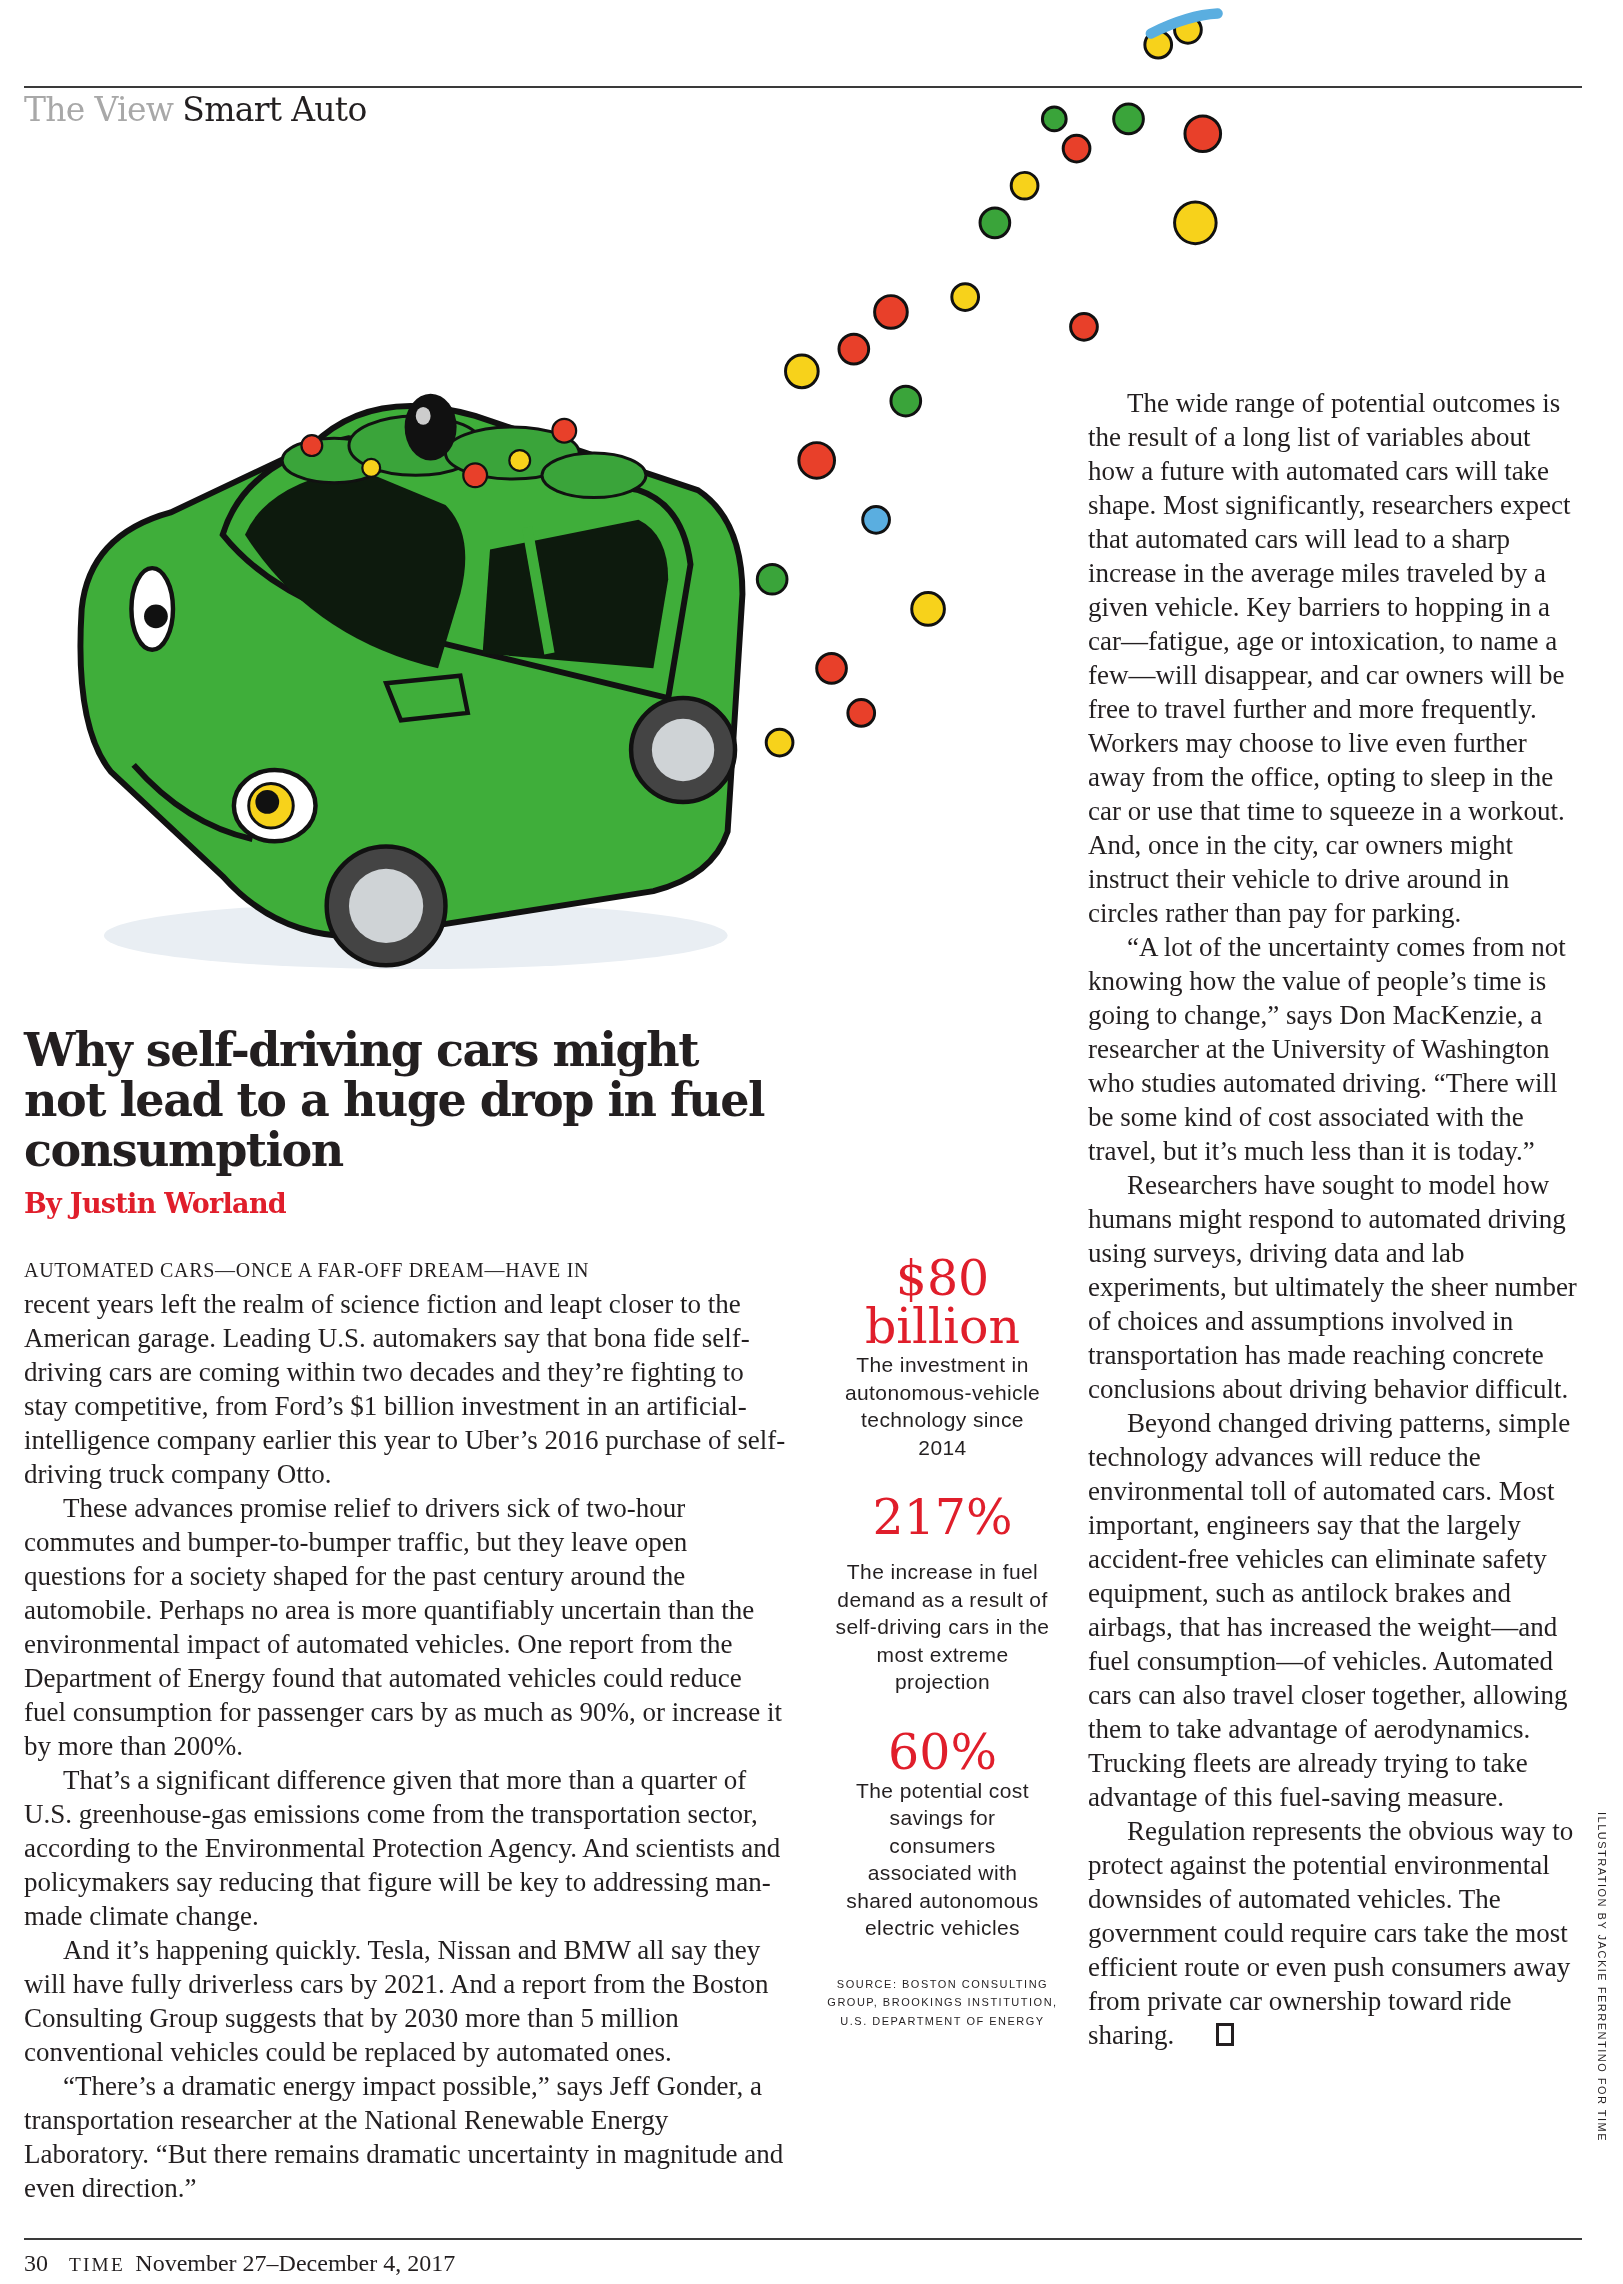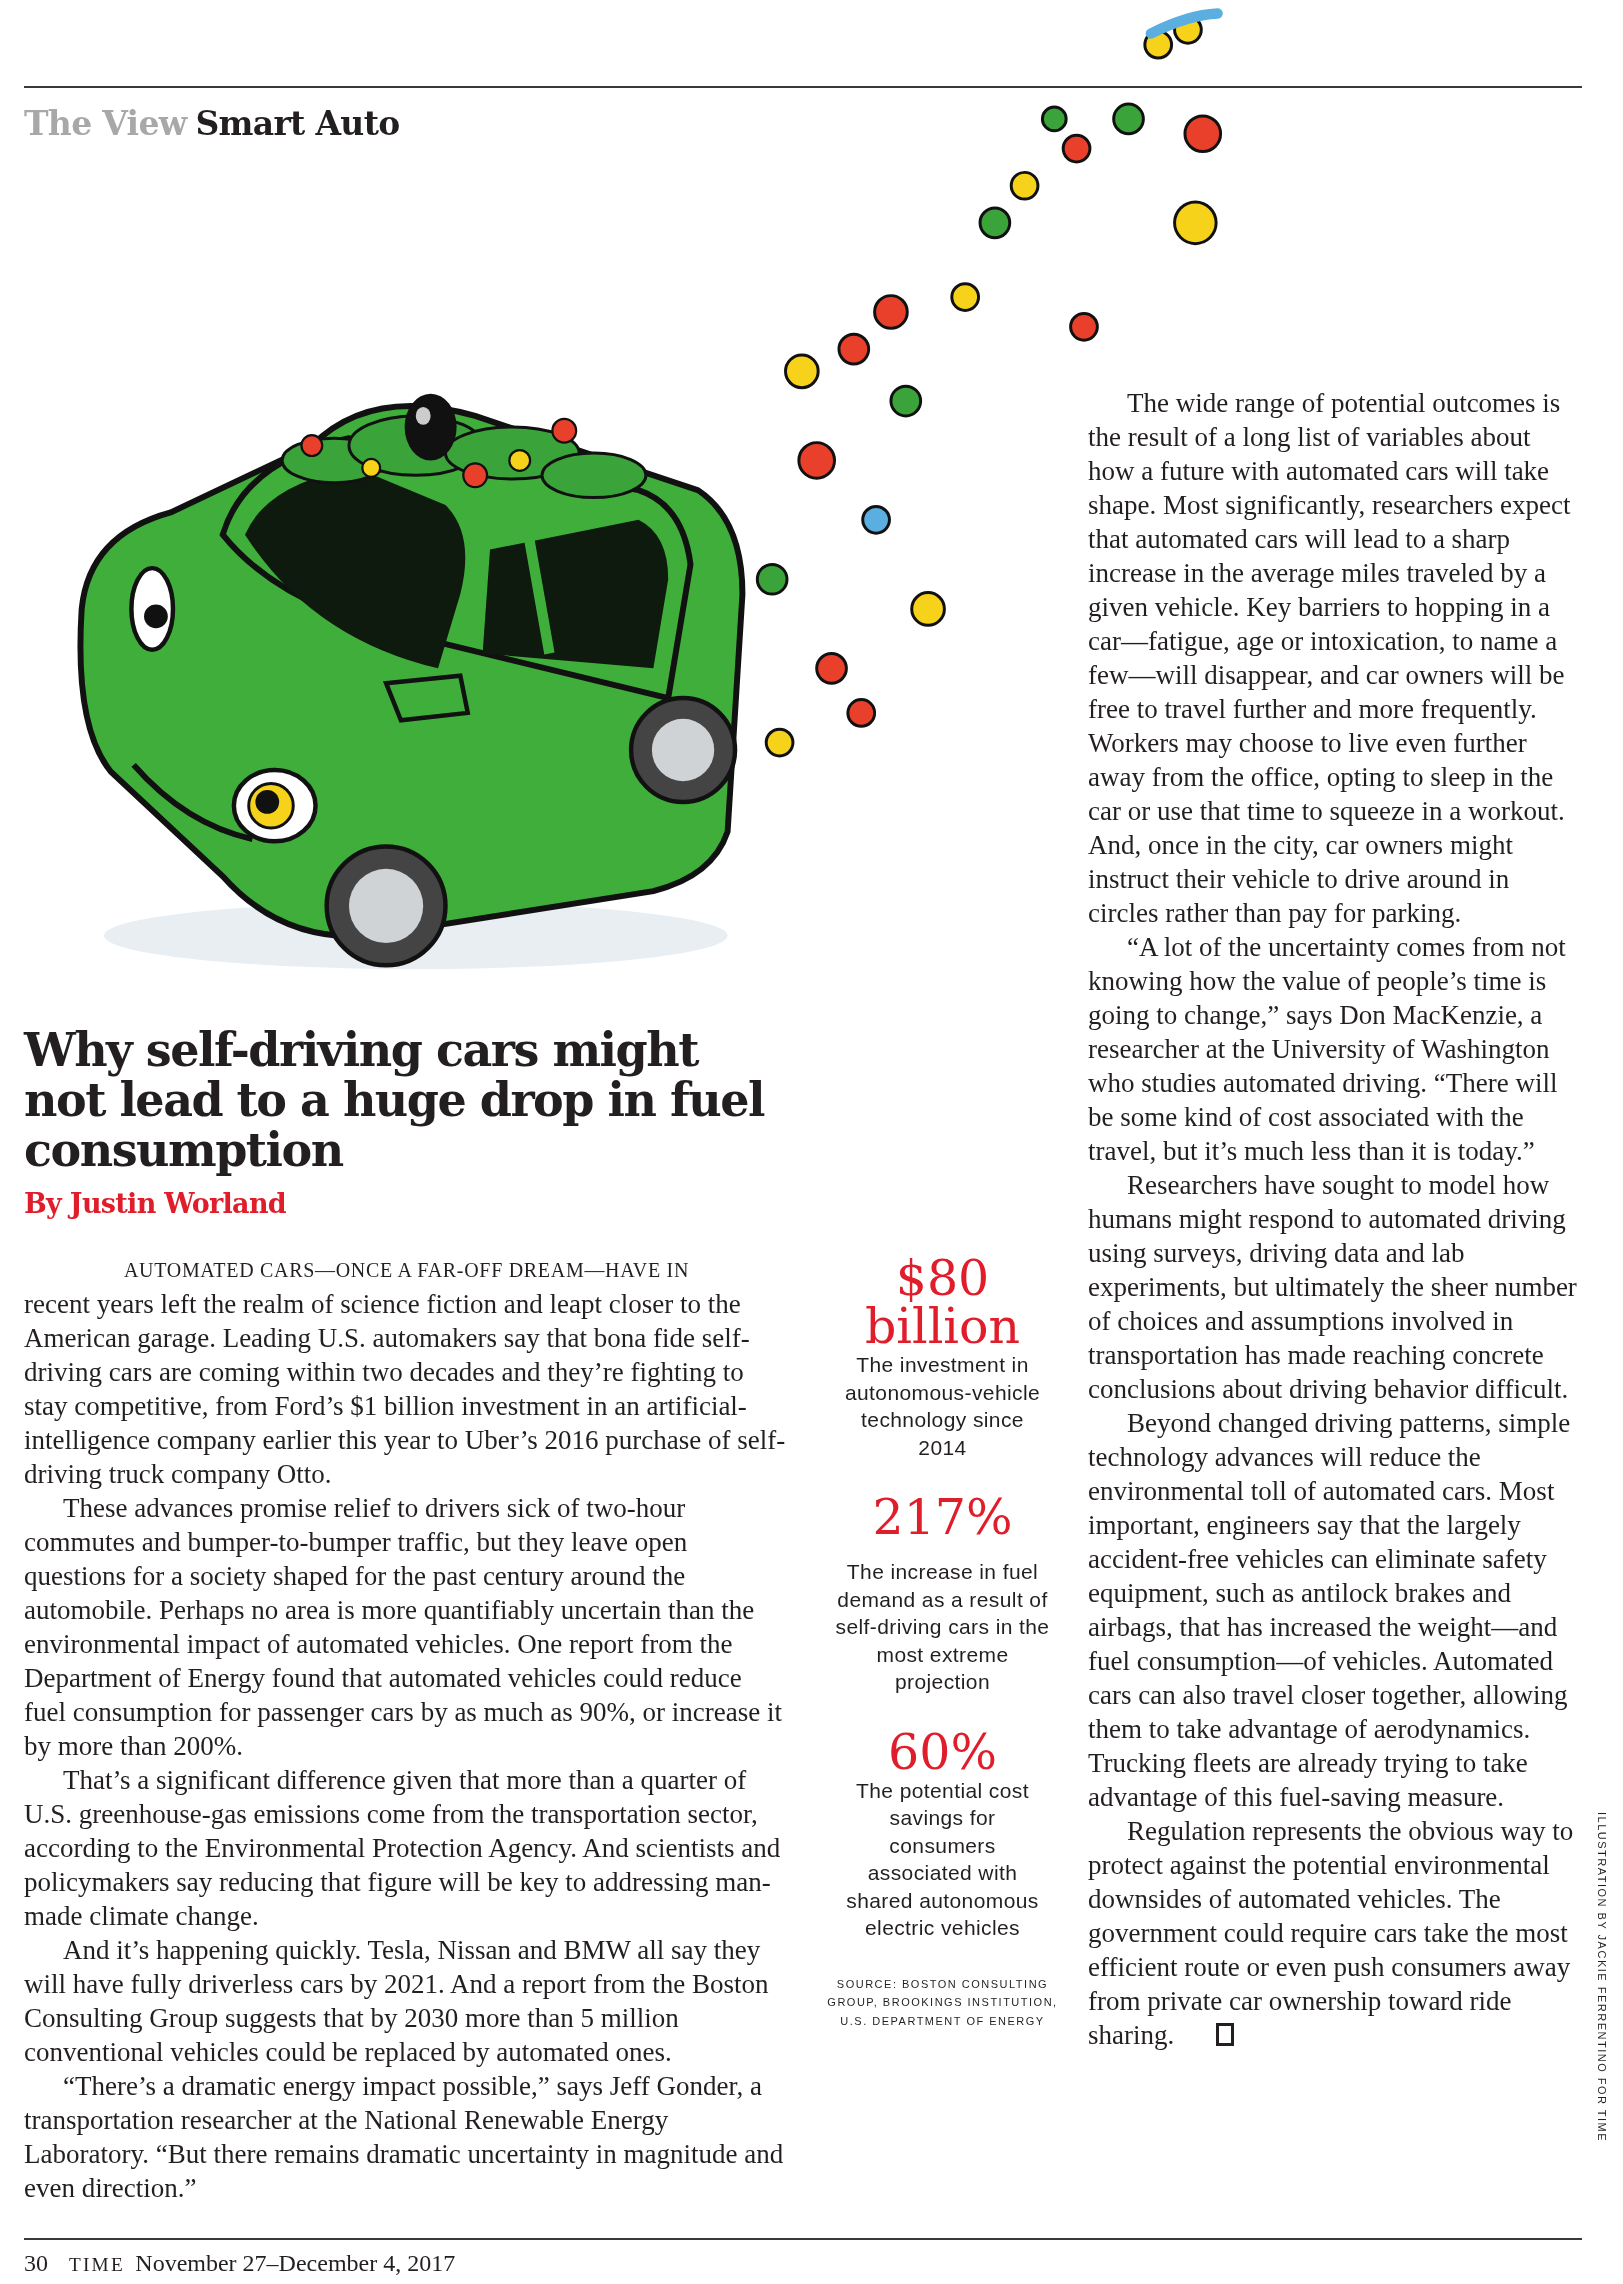--- a/index.html
+++ b/index.html
@@ -1,39 +1,39 @@
 <!DOCTYPE html>
 <html style="font-size:12px"><head>
 <meta charset="utf-8">
 <style>
   html, body { margin: 0; padding: 0; background: #ffffff; }
   body { width: 1623px; height: 2284px; position: relative; overflow: hidden;
          font-family: "Liberation Serif", "DejaVu Serif", serif; color: #231f20; }
   .top-rule { position: absolute; left: 24px; top: 86px; width: 1558px; height: 1.5px; background: #3a3a3a; }
   .bottom-rule { position: absolute; left: 24px; top: 2238px; width: 1558px; height: 2.2px; background: #3a3a3a; }
-  .section-head { position: absolute; left: 24px; top: 104px; font-size: 33px; font-weight: bold;
+  .section-head { position: absolute; left: 24px; top: 90px; font-size: 33px; font-weight: normal;
                   font-family: "DejaVu Serif", serif; letter-spacing: -0.7px; }
   .section-head .view { color: #a8a8a8; margin-right: 9px; }
   .section-head .topic { color: #231f20; }
 
   .illus { position: absolute; left: 0; top: 0; width: 1623px; height: 1010px; }
 
   .headline { position: absolute; left: 24px; top: 1025px; width: 743px;
               font-family: "DejaVu Serif", serif; font-weight: bold; font-size: 46px;
               line-height: 50px; letter-spacing: -1.5px; color: #231f20; }
   .byline { position: absolute; left: 24px; top: 1188px; font-family: "DejaVu Serif", serif;
             font-weight: bold; font-size: 27px; color: #e01e2b; letter-spacing: -0.7px; }
 
   .col-left { position: absolute; left: 24px; top: 1253px; width: 765px; font-size: 27px;
               line-height: 34px; text-align: left; }
   .col-right { position: absolute; left: 1088px; top: 386px; width: 494px; font-size: 27px;
                line-height: 34px; }
   .col-left p, .col-right p { margin: 0; text-indent: 39px; }
   .col-left p.lead { text-indent: 0; }
-  .lead-caps { font-size: 20px; letter-spacing: 0.7px; text-transform: uppercase; text-align: center; }
+  .lead-caps { font-size: 20px; letter-spacing: 0.7px; text-transform: uppercase; }
   .end-mark { display: inline-block; width: 12px; height: 16.3px; border: 3px solid #231f20;
               margin-left: 42px; vertical-align: -1.5px; }
 
   .stats { position: absolute; left: 809px; top: 1255px; width: 267px; text-align: center; }
   .stat { margin-bottom: 33px; }
   .stat-value { color: #e01e2b; font-family: "DejaVu Serif", serif; font-size: 49px; line-height: 48px; }
   .stat-desc { font-family: "Liberation Sans", sans-serif; font-size: 21px; line-height: 27.5px;
                color: #231f20; letter-spacing: 0.4px; }
   .source { font-family: "Liberation Sans", sans-serif; font-size: 11px; line-height: 18.6px;
             letter-spacing: 1.5px; color: #231f20; margin-top: 7.4px; }

